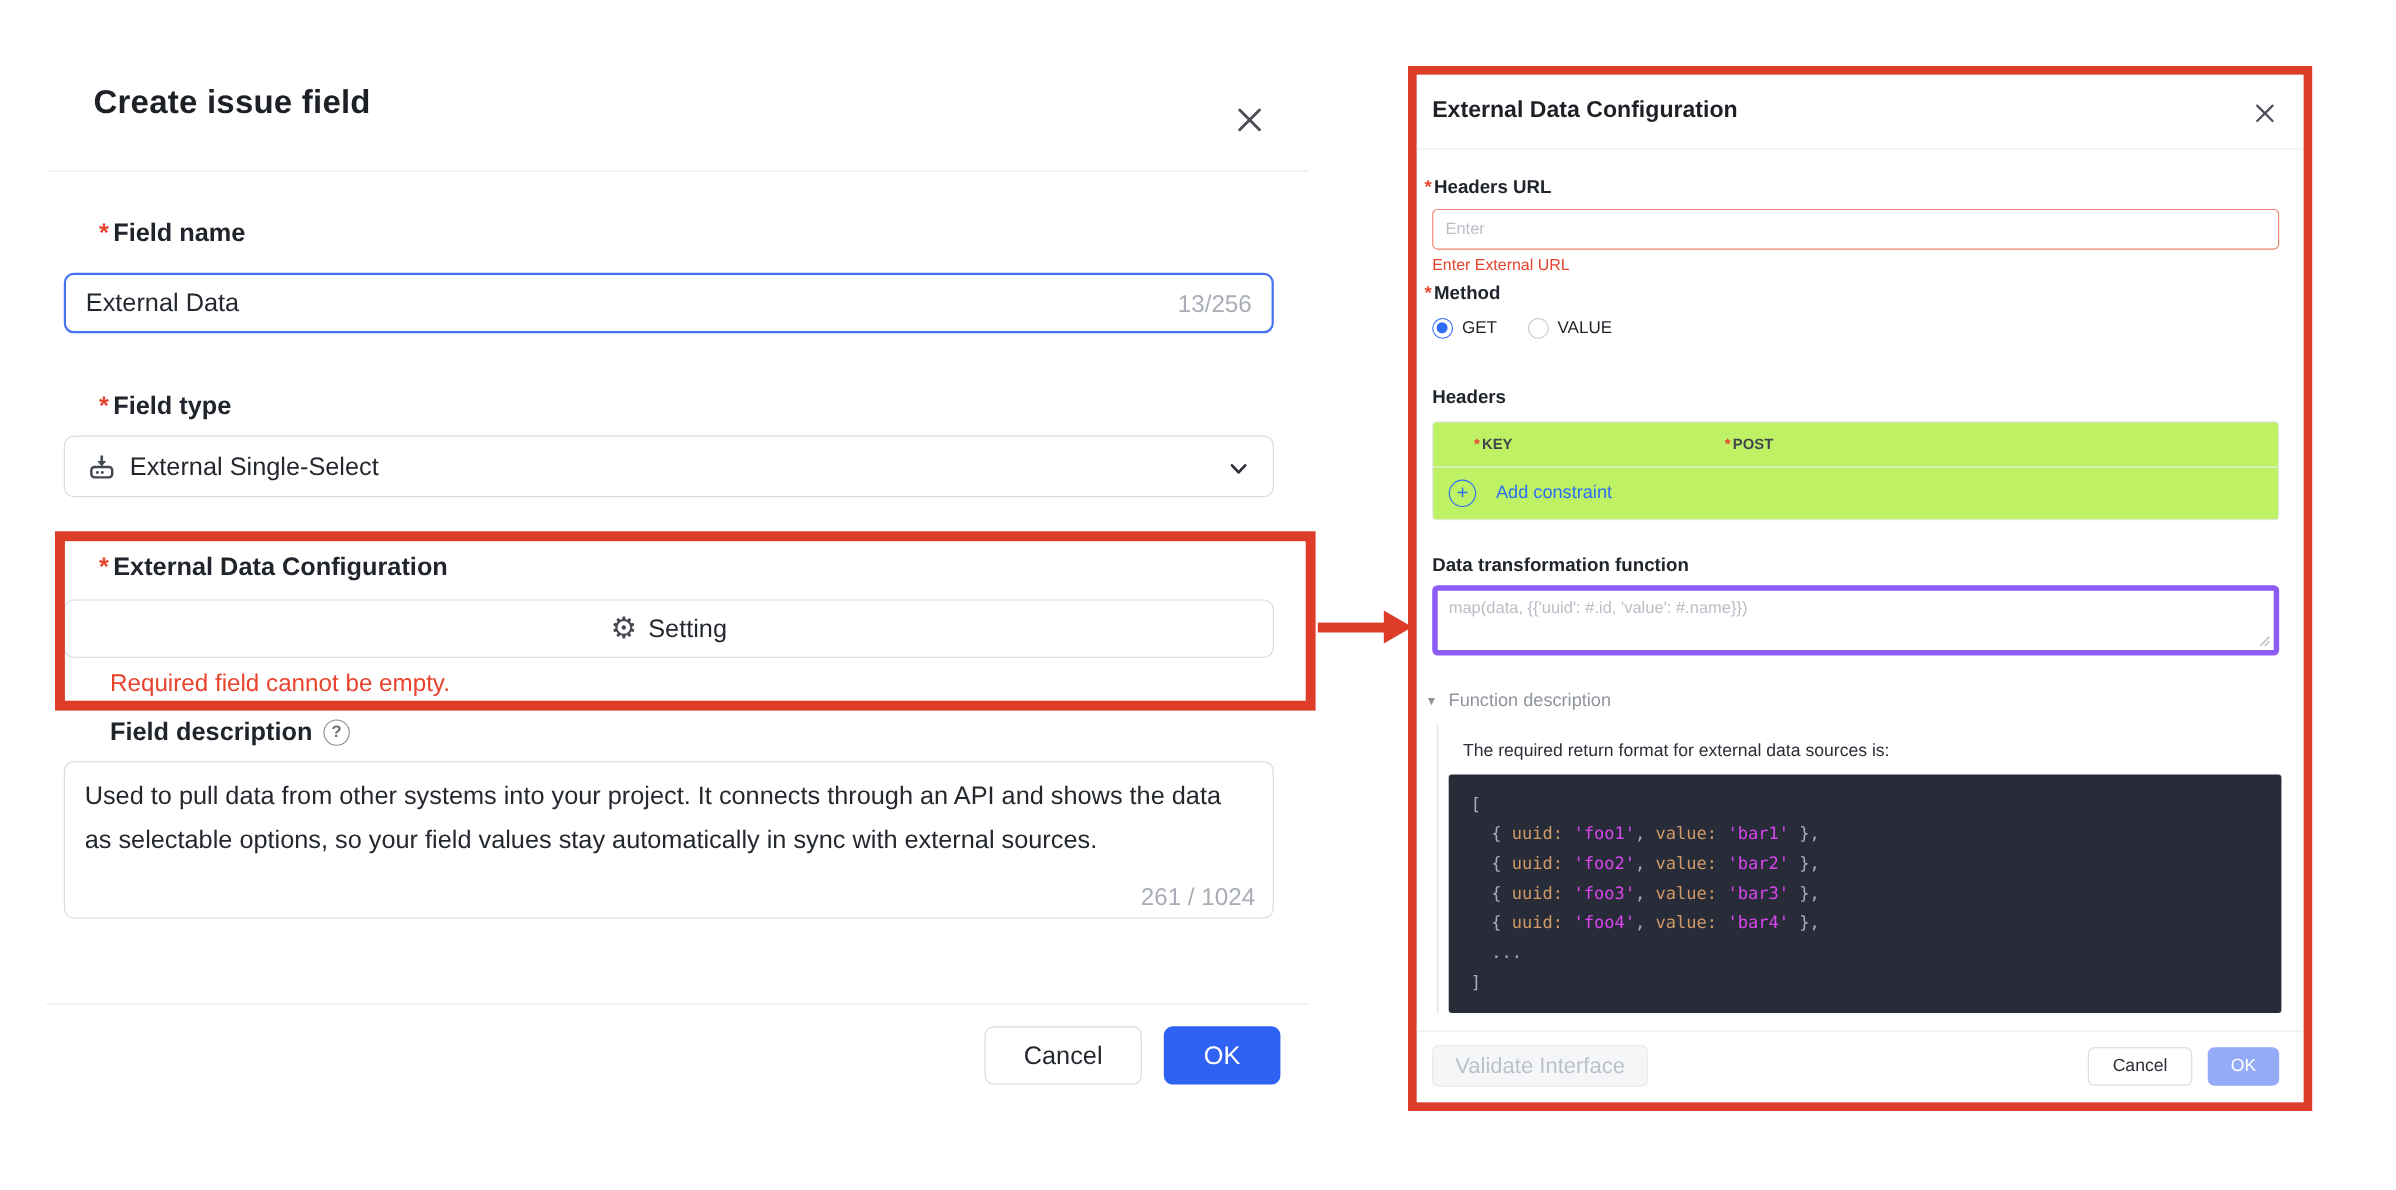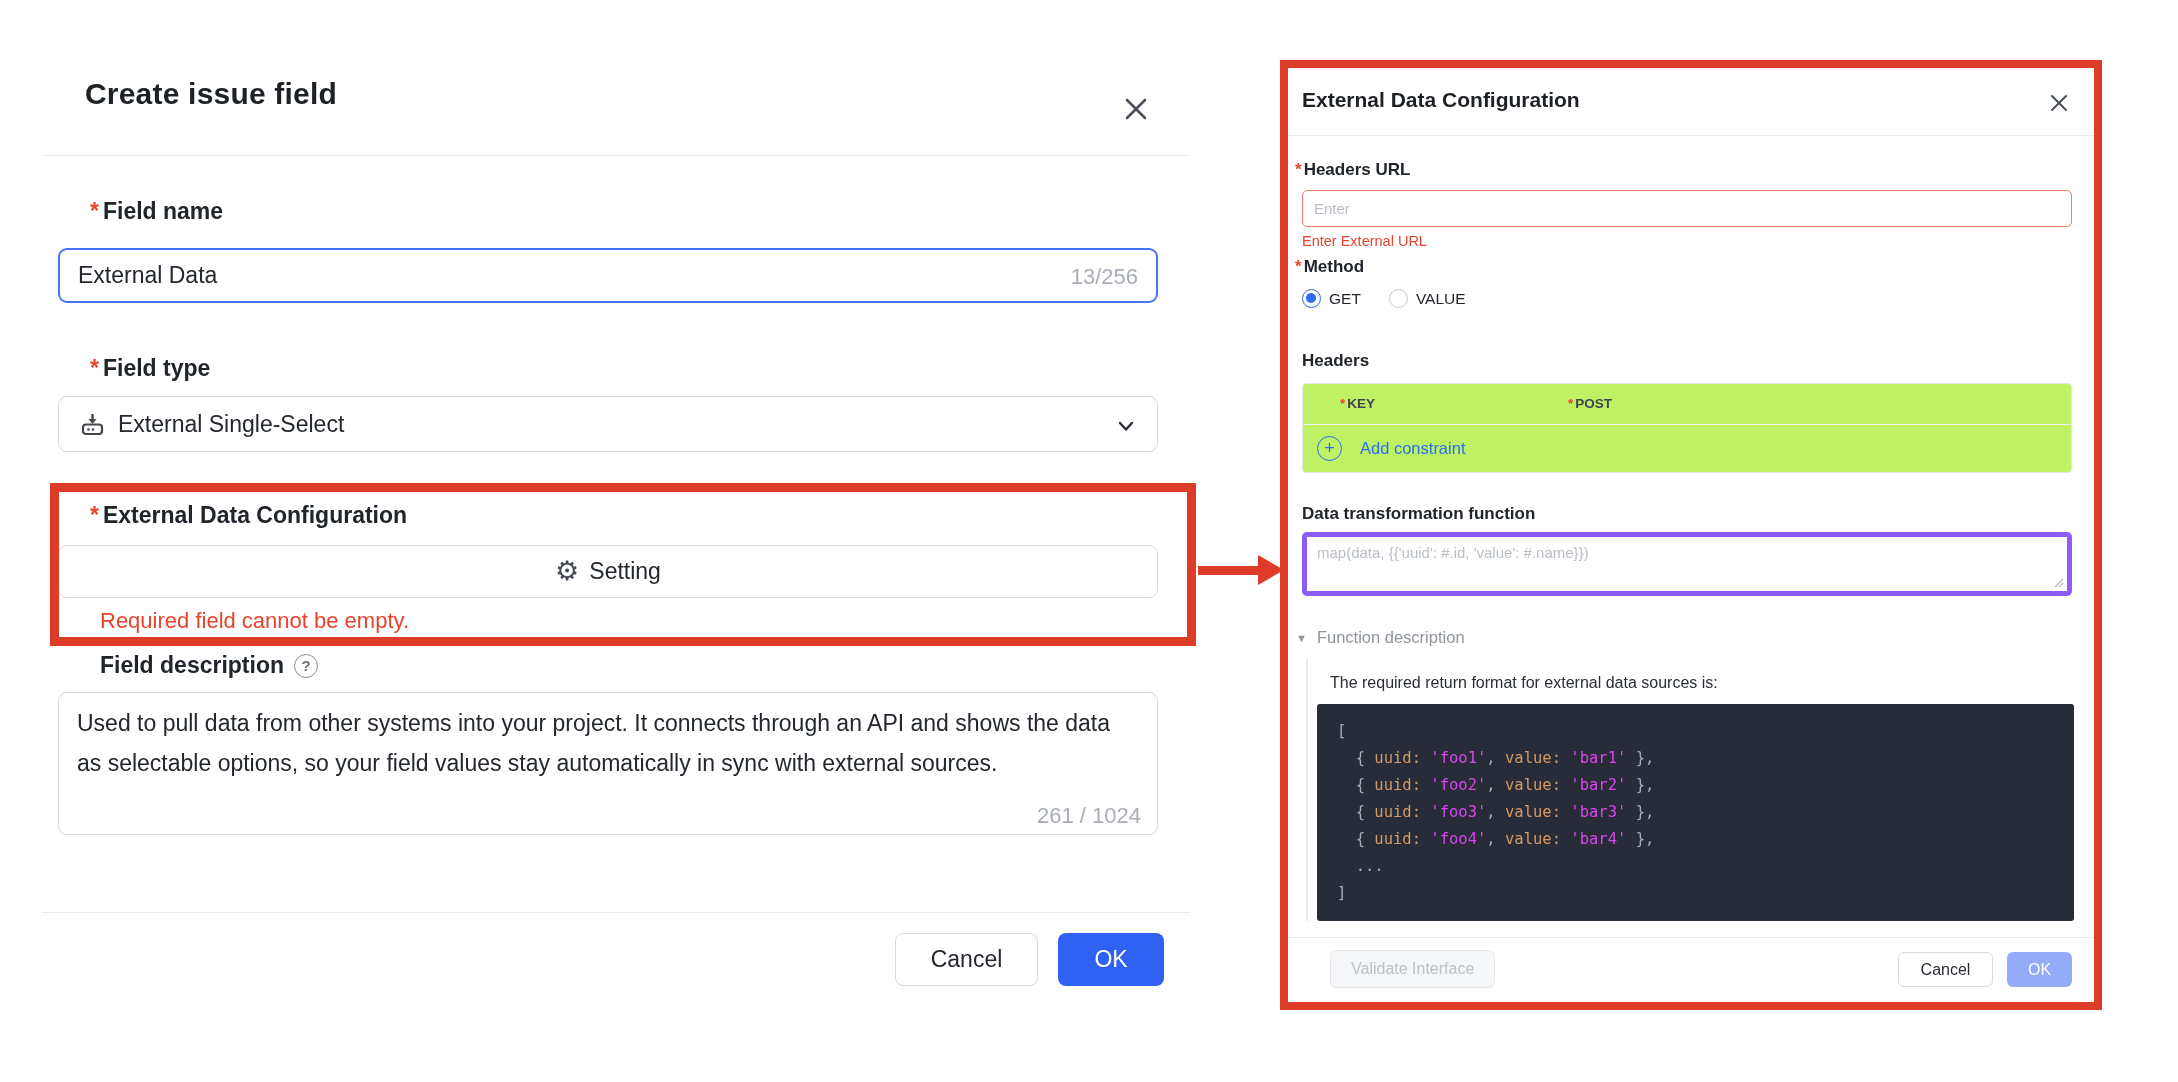--- a/index.html
+++ b/index.html
@@ -97,21 +97,21 @@
   .fd-label { font-size:16.5px; color:#8f949c; }
   .fd-body { left:18px; top:590px; width:772px; border-left:2px solid #e9ebef; padding:16px 0 0 9px; }
   .fd-intro { font-size:16px; color:#2a2e36; margin-left:13px; margin-bottom:12px; }
   .code-block { width:757px; min-height:212px; background:#272c38; border-radius:3px; padding:14px 20px; }
   .code-line { font-family:"DejaVu Sans Mono", monospace; font-size:15.5px; line-height:27px; white-space:pre; color:#a6adbb; }
   .tok-p { color:#a6adbb; }
   .tok-k { color:#d19a66; }
   .tok-s { color:#d946ef; }
 
   .rdlg-div2 { left:0; top:869px; width:806px; }
-  .r-validate { left:14px; top:882px; height:38px; padding:0 20px; background:#f5f6f8; border:1px solid #e5e7eb; color:#bcc1c9; font-size:16px; border-radius:6px; position:absolute; display:flex; align-items:center; cursor:default;margin-left:28px; }
+  .r-validate { left:14px; top:882px; height:38px; padding:0 20px; background:#f5f6f8; border:1px solid #e5e7eb; color:#bcc1c9; font-size:20px; border-radius:6px; position:absolute; display:flex; align-items:center; cursor:default; }
   .r-cancel { left:610px; top:884px; width:95px; height:35px; border:1px solid #d8dbe0; background:#fff; font-size:16px; color:#2a2e36; border-radius:6px; }
   .r-ok { left:719px; top:884px; width:65px; height:35px; background:#94acf7; color:#fff; font-size:16px; border-radius:6px; cursor:default; }
 
   svg { display:block; }
 </style>
 </head>
 <body>
 
 <div class="canvas">
 

